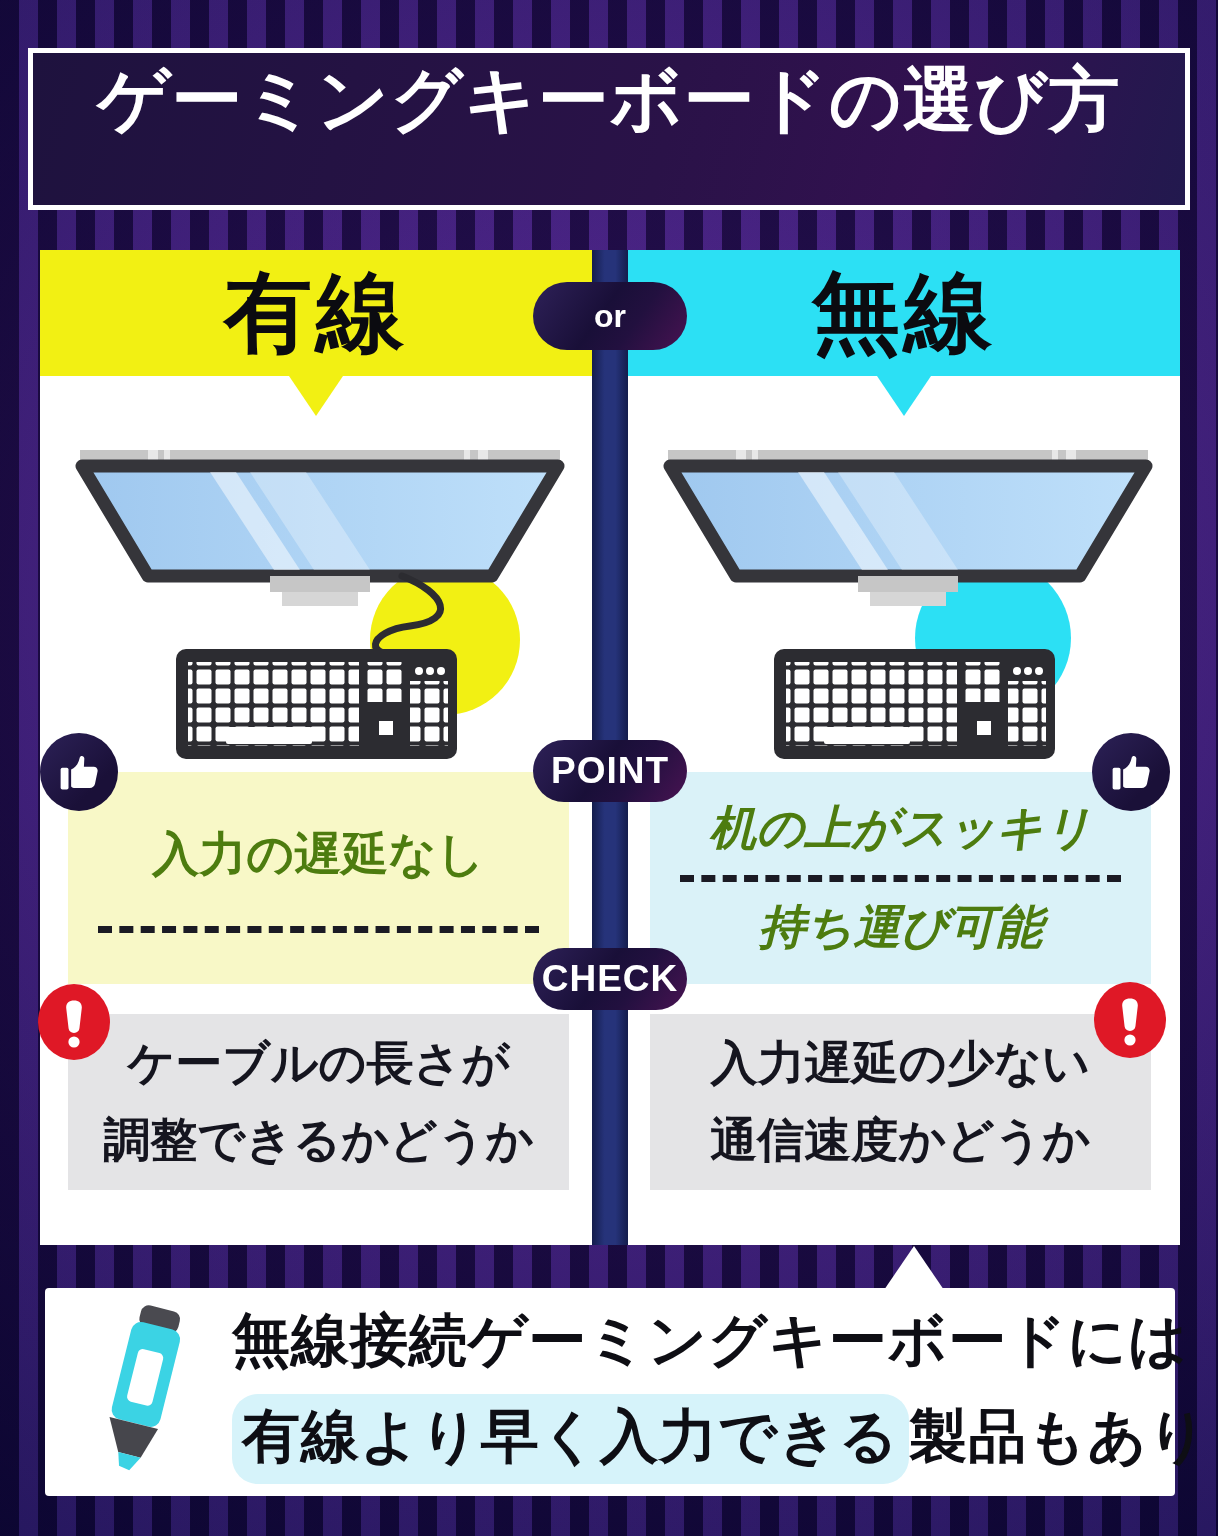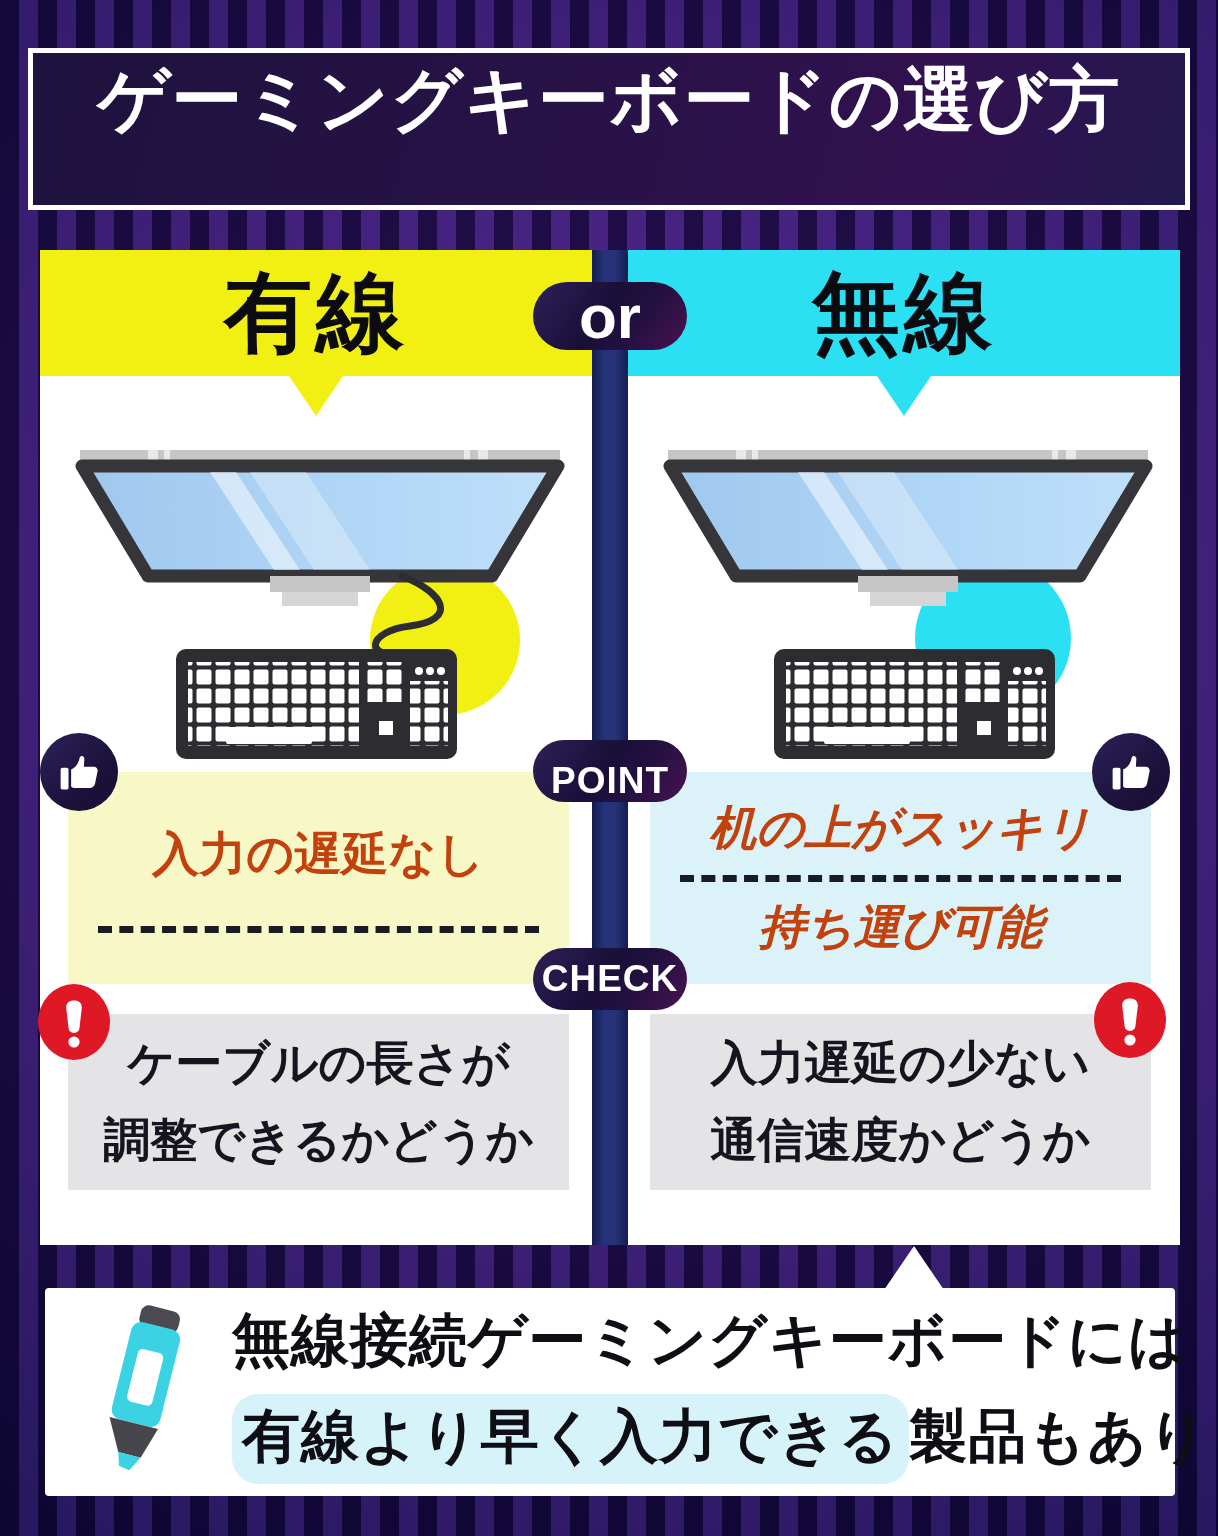--- a/index.html
+++ b/index.html
@@ -45,22 +45,22 @@
   }
   .tail-wired{left:289px;}
   .tail-wireless{left:877px;border-top-color:#2ce0f4;}
   
   .pill{
     width:154px;height:68px;border-radius:40px;z-index:6;
     background:linear-gradient(125deg,#2e2158 0%,#190f38 45%,#22103f 65%,#481352 100%);
     display:flex;align-items:center;justify-content:center;
     color:#ffffff;font-weight:800;
   }
-  .or-pill{left:533px;top:282px;font-size:62px;}
-  .point-pill{left:533px;top:740px;height:62px;font-size:37px;letter-spacing:1px;align-items:flex-end;}
+  .or-pill{left:533px;top:282px;font-size:32px;}
+  .point-pill{left:533px;top:740px;height:62px;font-size:37px;letter-spacing:1px;}
   .check-pill{left:533px;top:948px;height:62px;font-size:37px;letter-spacing:1px;}
   
   .thumb-badge{
     width:78px;height:78px;border-radius:50%;z-index:7;
     background:linear-gradient(135deg,#2c2157 0%,#1a1038 70%);
     display:flex;align-items:center;justify-content:center;
   }
   .thumb-left{left:40px;top:733px;}
   .thumb-right{left:1092px;top:733px;}
   .warn-badge{
@@ -70,21 +70,21 @@
   .warn-left{left:38px;top:984px;}
   .warn-right{left:1094px;top:982px;}
   
   .tint-box{
     top:772px;width:501px;height:212px;z-index:4;
     display:flex;flex-direction:column;justify-content:space-evenly;align-items:center;
     padding:10px 0;
   }
   .box-wired{left:68px;background:#f8f8c7;}
   .box-wireless{left:650px;background:#daf2f8;font-style:italic;}
-  .tint-line{font-size:47px;font-weight:900;color:#c2410c;white-space:nowrap;text-align:center;}
+  .tint-line{font-size:47px;font-weight:900;color:#4d7c0f;white-space:nowrap;text-align:center;}
   .dash-sep{width:88%;border-top:7px dashed #1b1b24;height:0;}
   .check-box{
     top:1014px;width:501px;height:176px;z-index:4;background:#e4e4e6;
     display:flex;flex-direction:column;justify-content:center;align-items:center;gap:14px;
   }
   .check-wired{left:68px;}
   .check-wireless{left:650px;}
   .check-line{font-size:47px;font-weight:900;color:#15151f;white-space:nowrap;}
   
   .illus{top:428px;width:520px;height:335px;z-index:2;}

